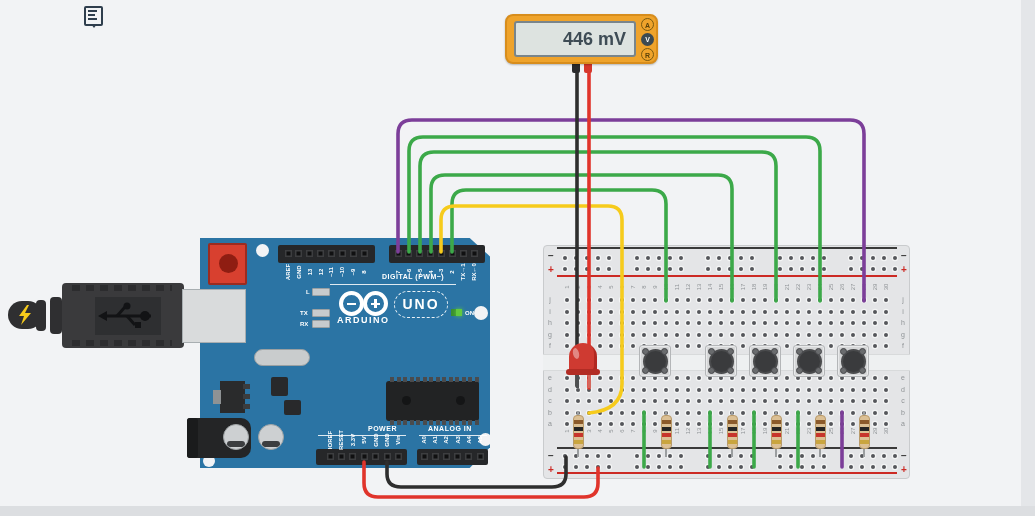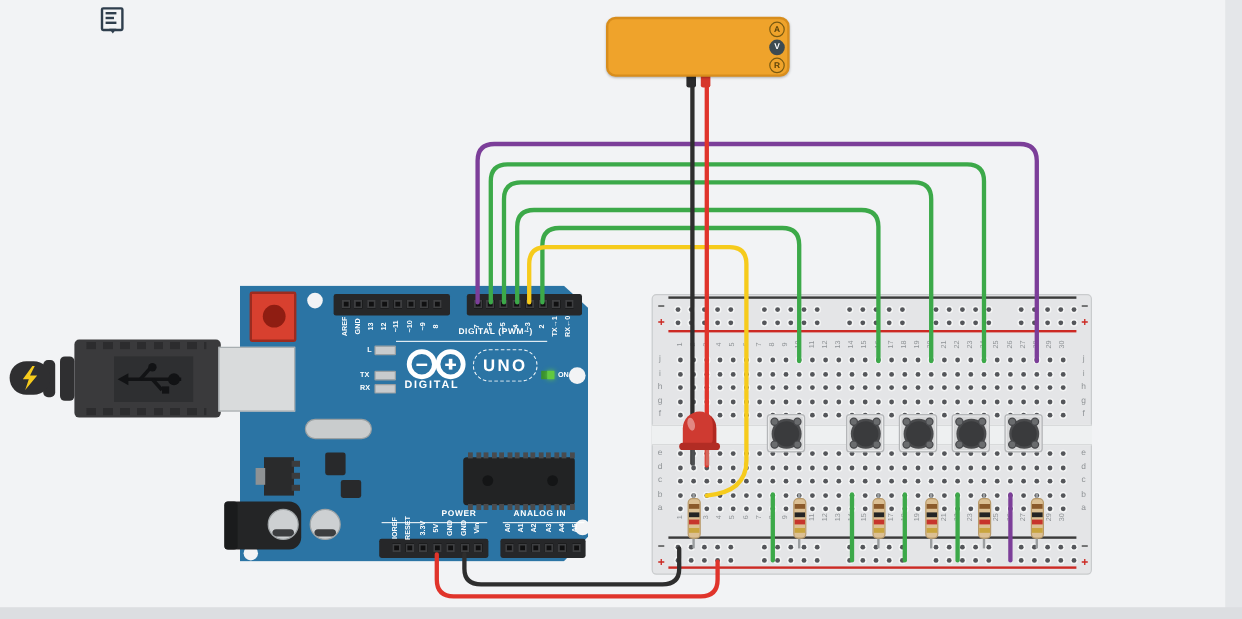--- a/index.html
+++ b/index.html
@@ -752,21 +752,21 @@
   <span class="abs wlabel" style="left:428px;top:425px;">ANALOG IN</span>
   <div class="abs wline" style="left:419px;top:435px;width:68px;"></div>
 
   <div class="abs ring" style="left:339px;top:291px;">
     <span class="h" style="left:4px;top:7.5px;width:9px;height:2.5px;"></span>
   </div>
   <div class="abs ring" style="left:363px;top:291px;">
     <span class="h" style="left:4px;top:7.5px;width:9px;height:2.5px;"></span>
     <span class="h" style="left:7.3px;top:4.2px;width:2.5px;height:9px;"></span>
   </div>
-  <span class="abs" id="brand" style="left:337px;top:315px;">DIGITAL</span>
+  <span class="abs" id="brand" style="left:337px;top:315px;">ARDUINO</span>
   <div class="abs" id="uno-oval" style="left:394px;top:291px;width:52px;height:25px;line-height:25px;">UNO</div>
   <span class="abs ledlbl" style="left:306px;top:289px;">L</span>
   <div class="abs ledbar" style="left:312px;top:288px;"></div>
   <span class="abs ledlbl" style="left:300px;top:310px;">TX</span>
   <div class="abs ledbar" style="left:312px;top:309px;"></div>
   <span class="abs ledlbl" style="left:300px;top:321px;">RX</span>
   <div class="abs ledbar" style="left:312px;top:320px;"></div>
   <div class="abs" style="left:451px;top:309px;width:5px;height:7px;background:#3a8f2f;"></div>
   <div class="abs" style="left:456px;top:309px;width:6px;height:7px;background:#62c93f;box-shadow:0 0 4px #62c93f;"></div>
   <span class="abs ledlbl" style="left:465px;top:310px;">ON</span>
@@ -866,17 +866,18 @@
 
   <div class="abs ledleg" style="left:576px;top:372px;background:#4d4f51;"></div>
   <div class="abs ledleg" style="left:588px;top:372px;background:#d4675c;"></div>
   <div class="abs" id="led-bulb"></div>
   <div class="abs" id="led-flange"></div>
   <div class="abs" id="led-shine"></div>
 
   <div class="abs probe-plug" style="left:572px;top:58px;background:#2a2a2c;"></div>
   <div class="abs probe-plug" style="left:584px;top:58px;background:#d6372c;"></div>
   <div class="abs" id="meter-body" style="background: rgb(239, 163, 43);"></div>
+  <div class="abs" id="meter-display" style="background: rgb(221, 227, 224); color: rgb(62, 76, 85);">446 mV</div>
   <div class="abs mode-btn mode-off" id="mode-a" style="top:18px;">A</div>
   <div class="abs mode-btn mode-on" id="mode-v" style="top:33px;">V</div>
   <div class="abs mode-btn mode-off" id="mode-r" style="top:48px;">R</div>
 
 </div>
 
 </body></html>

